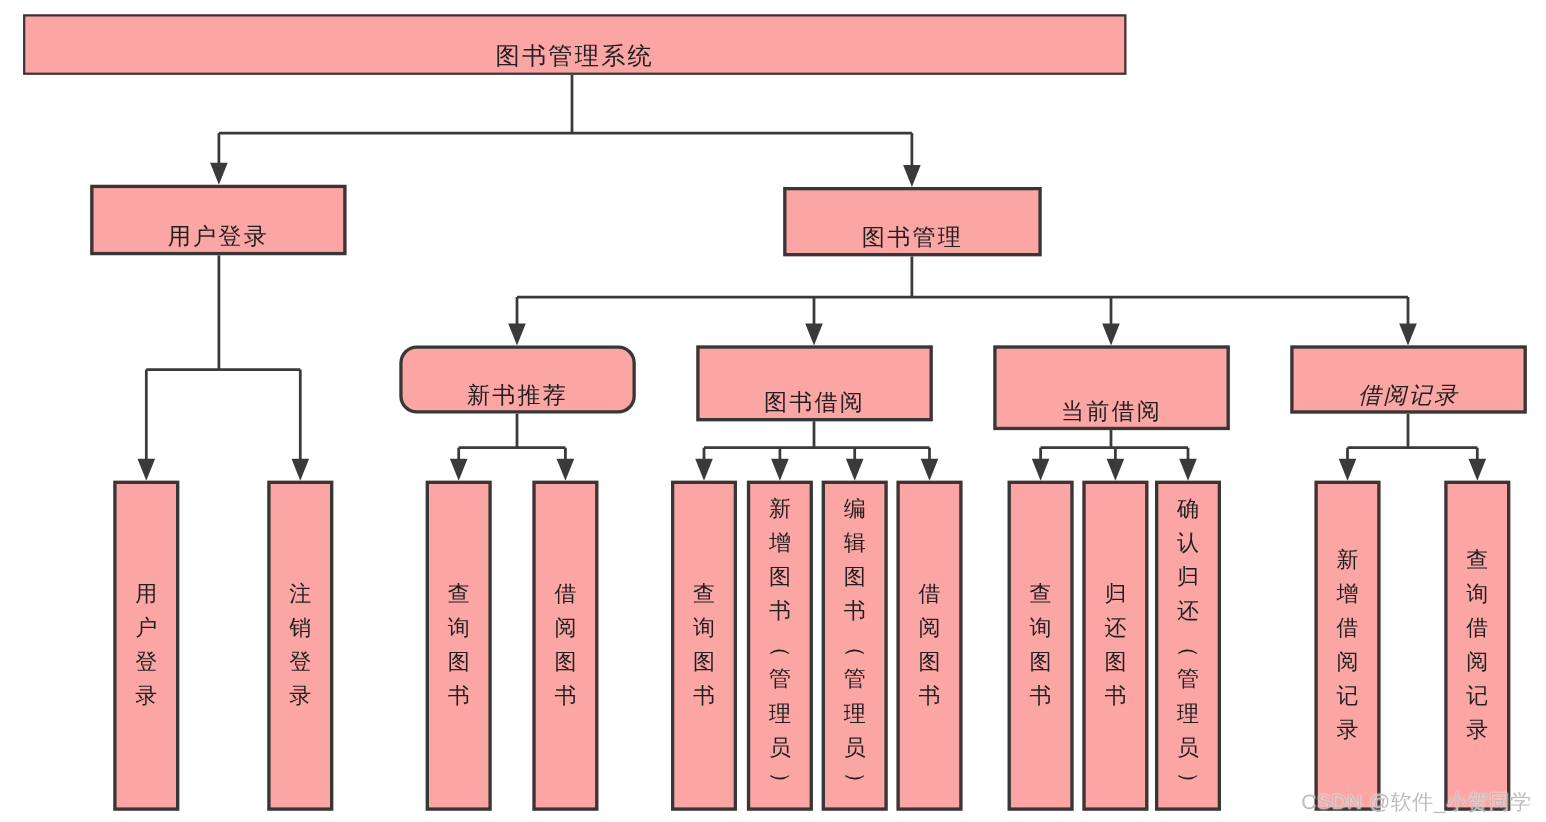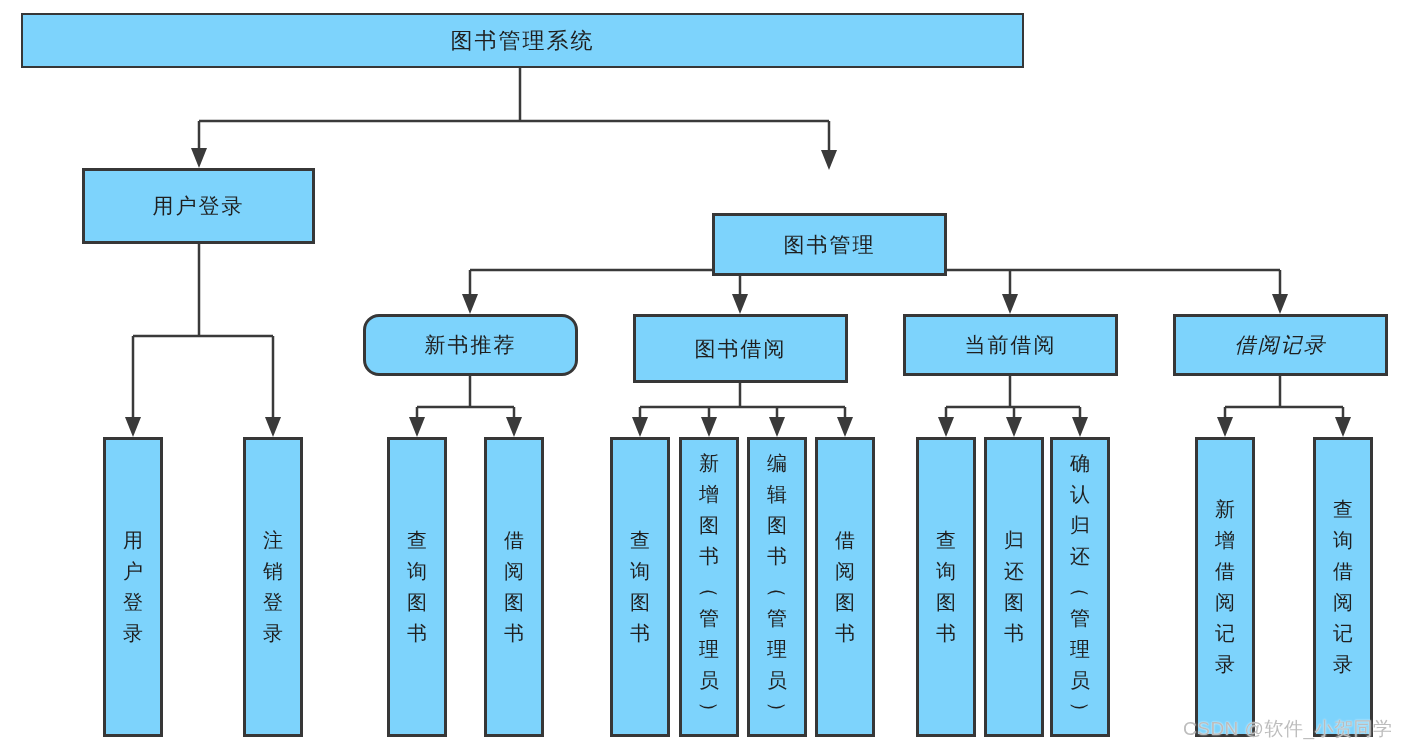--- a/index.html
+++ b/index.html
@@ -13,24 +13,24 @@
   }
   #connectors {
     position: absolute;
     left: 0; top: 0;
     width: 1405px; height: 747px;
     z-index: 1;
   }
   .box {
     position: absolute;
     box-sizing: border-box;
-    background: #7dd3fc;
+    background: #fca5a5;
     border: 3px solid #373737;
     display: flex;
-    align-items: center;
+    align-items: flex-end;
     justify-content: center;
     z-index: 2;
     color: #1f1f1f;
   }
   .hlabel {
     font-size: 21px;
     font-weight: 500;
     letter-spacing: 2px;
     white-space: nowrap;
   }
@@ -120,34 +120,34 @@
       <line x1="1225" y1="407" x2="1225" y2="421" stroke="#3a3a3a" stroke-width="2.5"></line>
       <polygon points="1217,417 1233,417 1225,437" fill="#3a3a3a"></polygon>
       <line x1="1343" y1="407" x2="1343" y2="421" stroke="#3a3a3a" stroke-width="2.5"></line>
       <polygon points="1335,417 1351,417 1343,437" fill="#3a3a3a"></polygon>
     </svg>
 
   <div class="box" style="left:21px; top:13px; width:1003px; height:55px; border-width:2px;">
     <span class="hlabel root-label">图书管理系统</span>
   </div>
 
-  <div class="box" style="left:82px; top:168px; width:233px; height:76px;">
+  <div class="box" style="left:82px; top:168px; width:233px; height:64px;">
     <span class="hlabel">用户登录</span>
   </div>
-  <div class="box" style="left:712px; top:170px; width:235px; height:63px;margin-top:43px;">
+  <div class="box" style="left:712px; top:170px; width:235px; height:63px;">
     <span class="hlabel">图书管理</span>
   </div>
 
   <div class="box" style="left:363px; top:314px; width:215px; height:62px;border-radius:16px;">
     <span class="hlabel">新书推荐</span>
   </div>
   <div class="box" style="left:633px; top:314px; width:215px; height:69px;">
     <span class="hlabel">图书借阅</span>
   </div>
-  <div class="box" style="left:903px; top:314px; width:215px; height:62px;">
+  <div class="box" style="left:903px; top:314px; width:215px; height:77px;">
     <span class="hlabel">当前借阅</span>
   </div>
   <div class="box" style="left:1173px; top:314px; width:215px; height:62px;font-style:italic;">
     <span class="hlabel">借阅记录</span>
   </div>
 
   <div class="box" style="left:103px; top:437px; width:60px; height:300px;">
     <span class="vtext">
         <span class="vchar">用</span>
         <span class="vchar">户</span>

